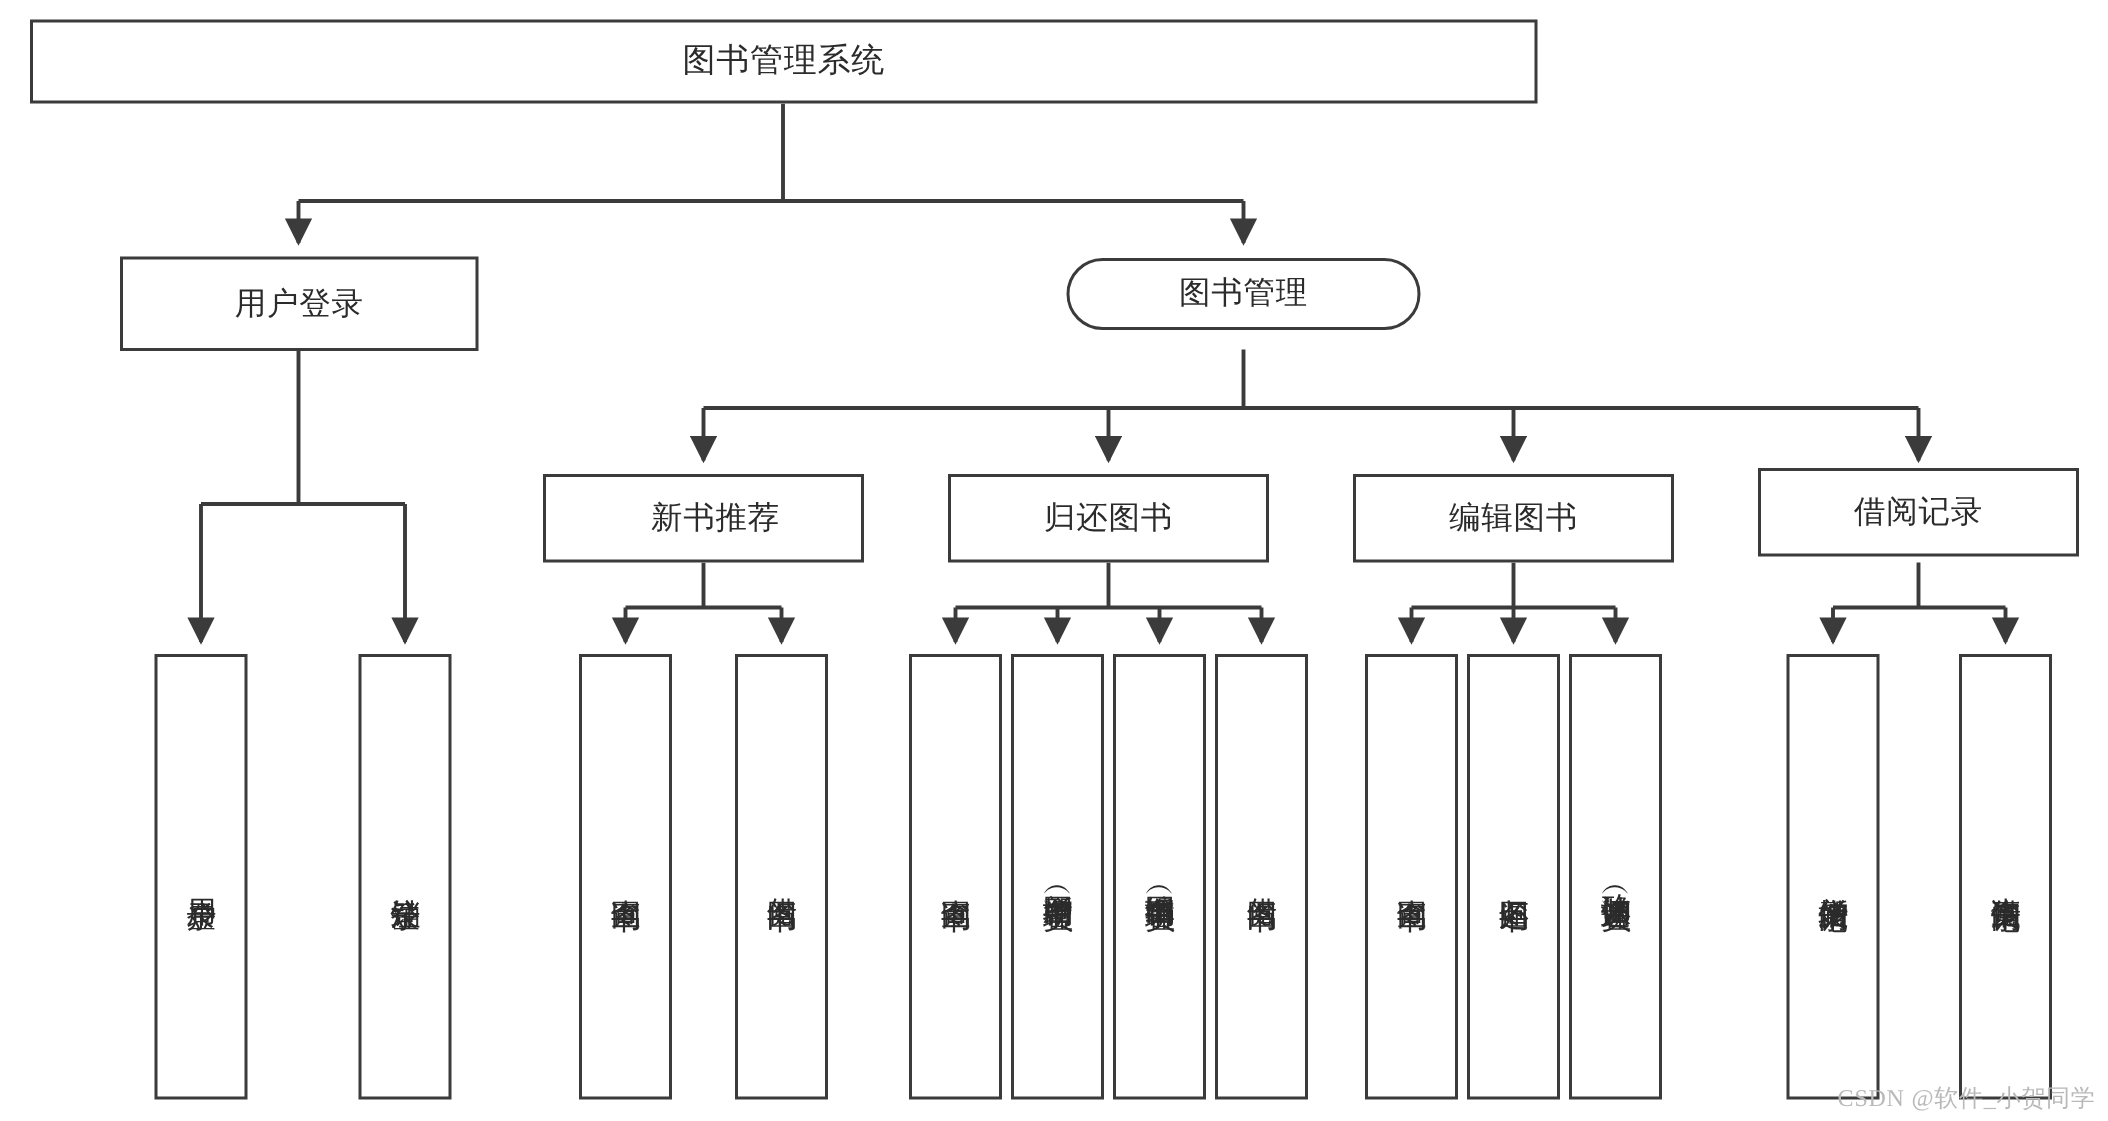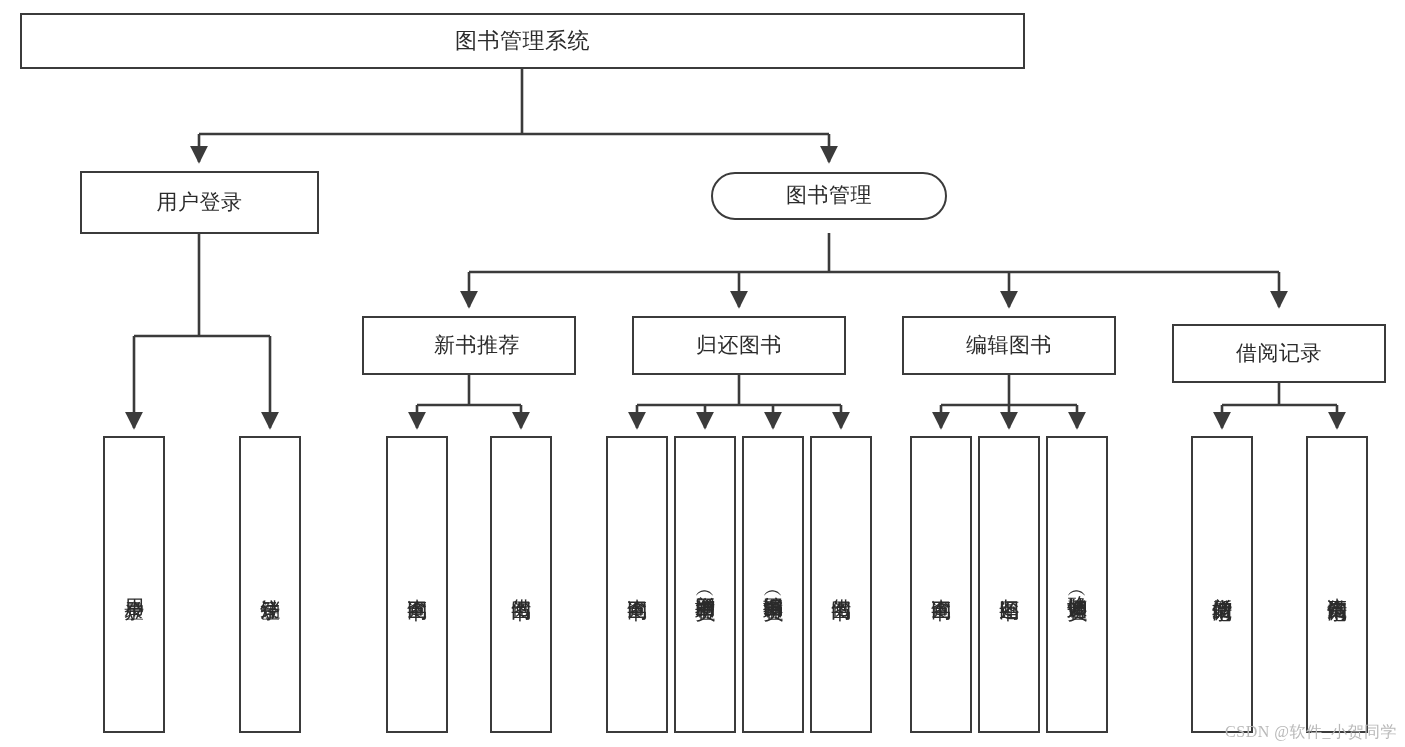--- a/index.html
+++ b/index.html
@@ -143,21 +143,21 @@
 
   <div class="node node-h" style="left:362px; top:316px; width:214px; height:59px;padding-left:16px;">
     <span class="node-label">新书推荐</span>
   </div>
   <div class="node node-h" style="left:632px; top:316px; width:214px; height:59px;">
     <span class="node-label">归还图书</span>
   </div>
   <div class="node node-h" style="left:902px; top:316px; width:214px; height:59px;">
     <span class="node-label">编辑图书</span>
   </div>
-  <div class="node node-h" style="left:1172px; top:324px; width:214px; height:59px;">
+  <div class="node node-h" style="left:1172px; top:312px; width:214px; height:59px;">
     <span class="node-label">借阅记录</span>
   </div>
 
   <div class="node node-v" style="left:103px; top:436px; width:62px; height:297px;">
     <span class="node-label">用户登录</span>
   </div>
   <div class="node node-v" style="left:239px; top:436px; width:62px; height:297px;">
     <span class="node-label">注销登录</span>
   </div>
 

